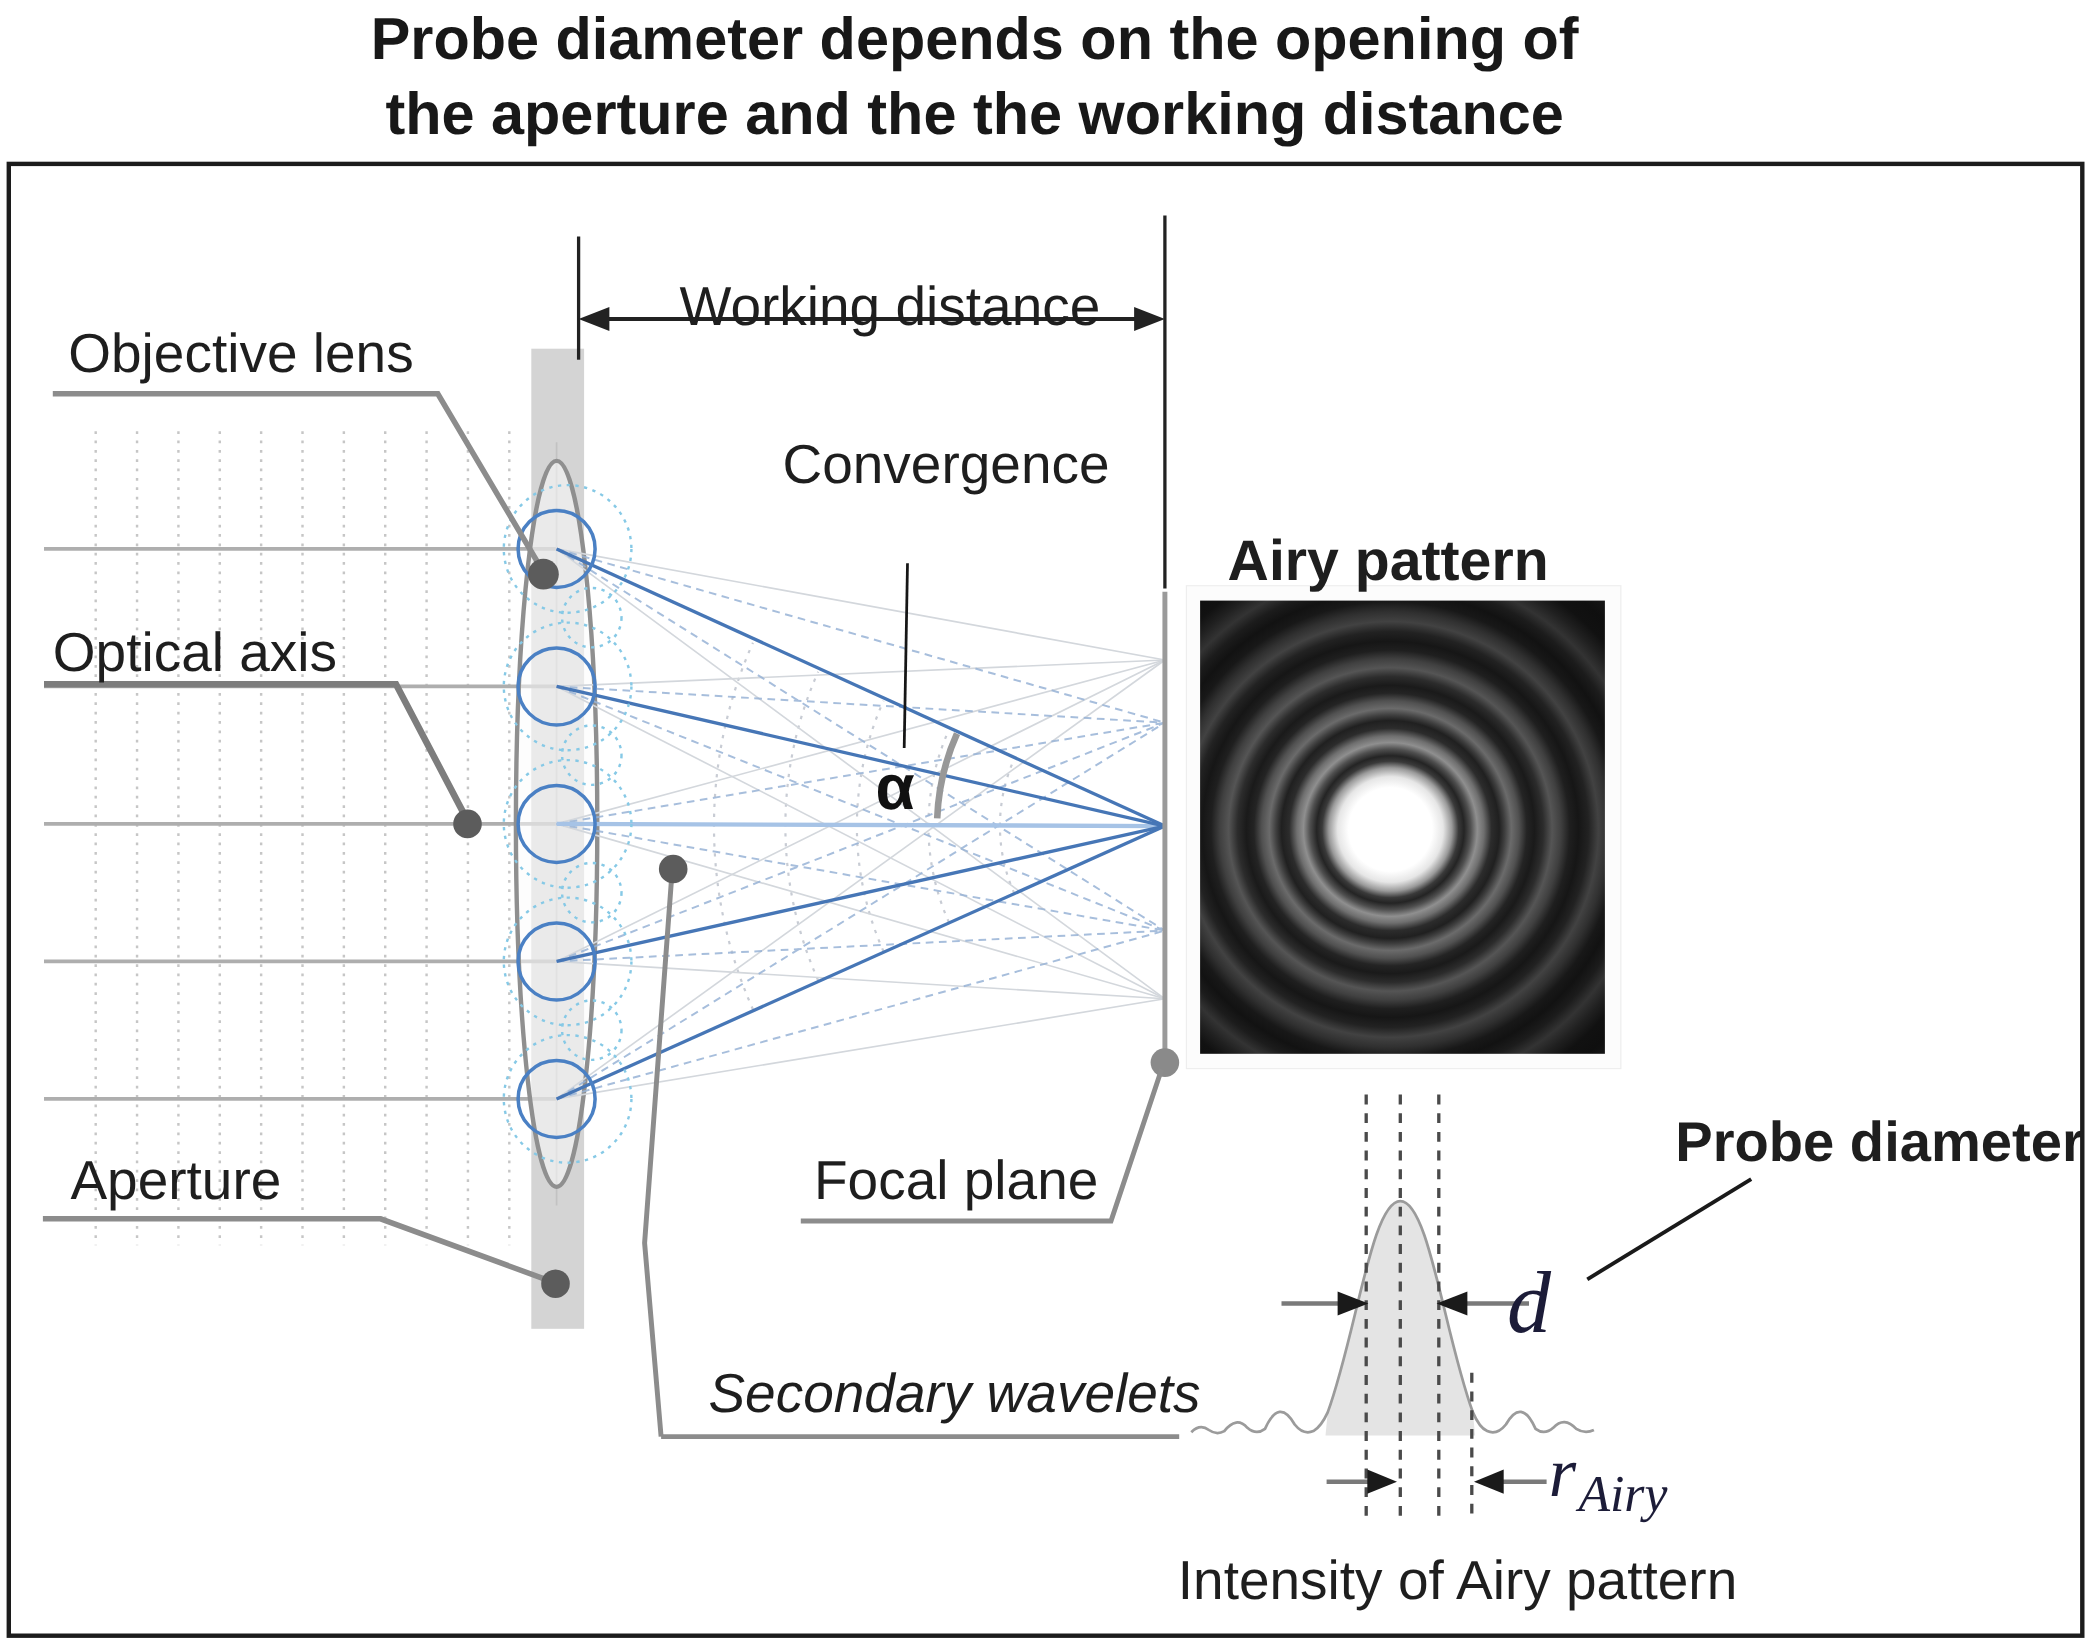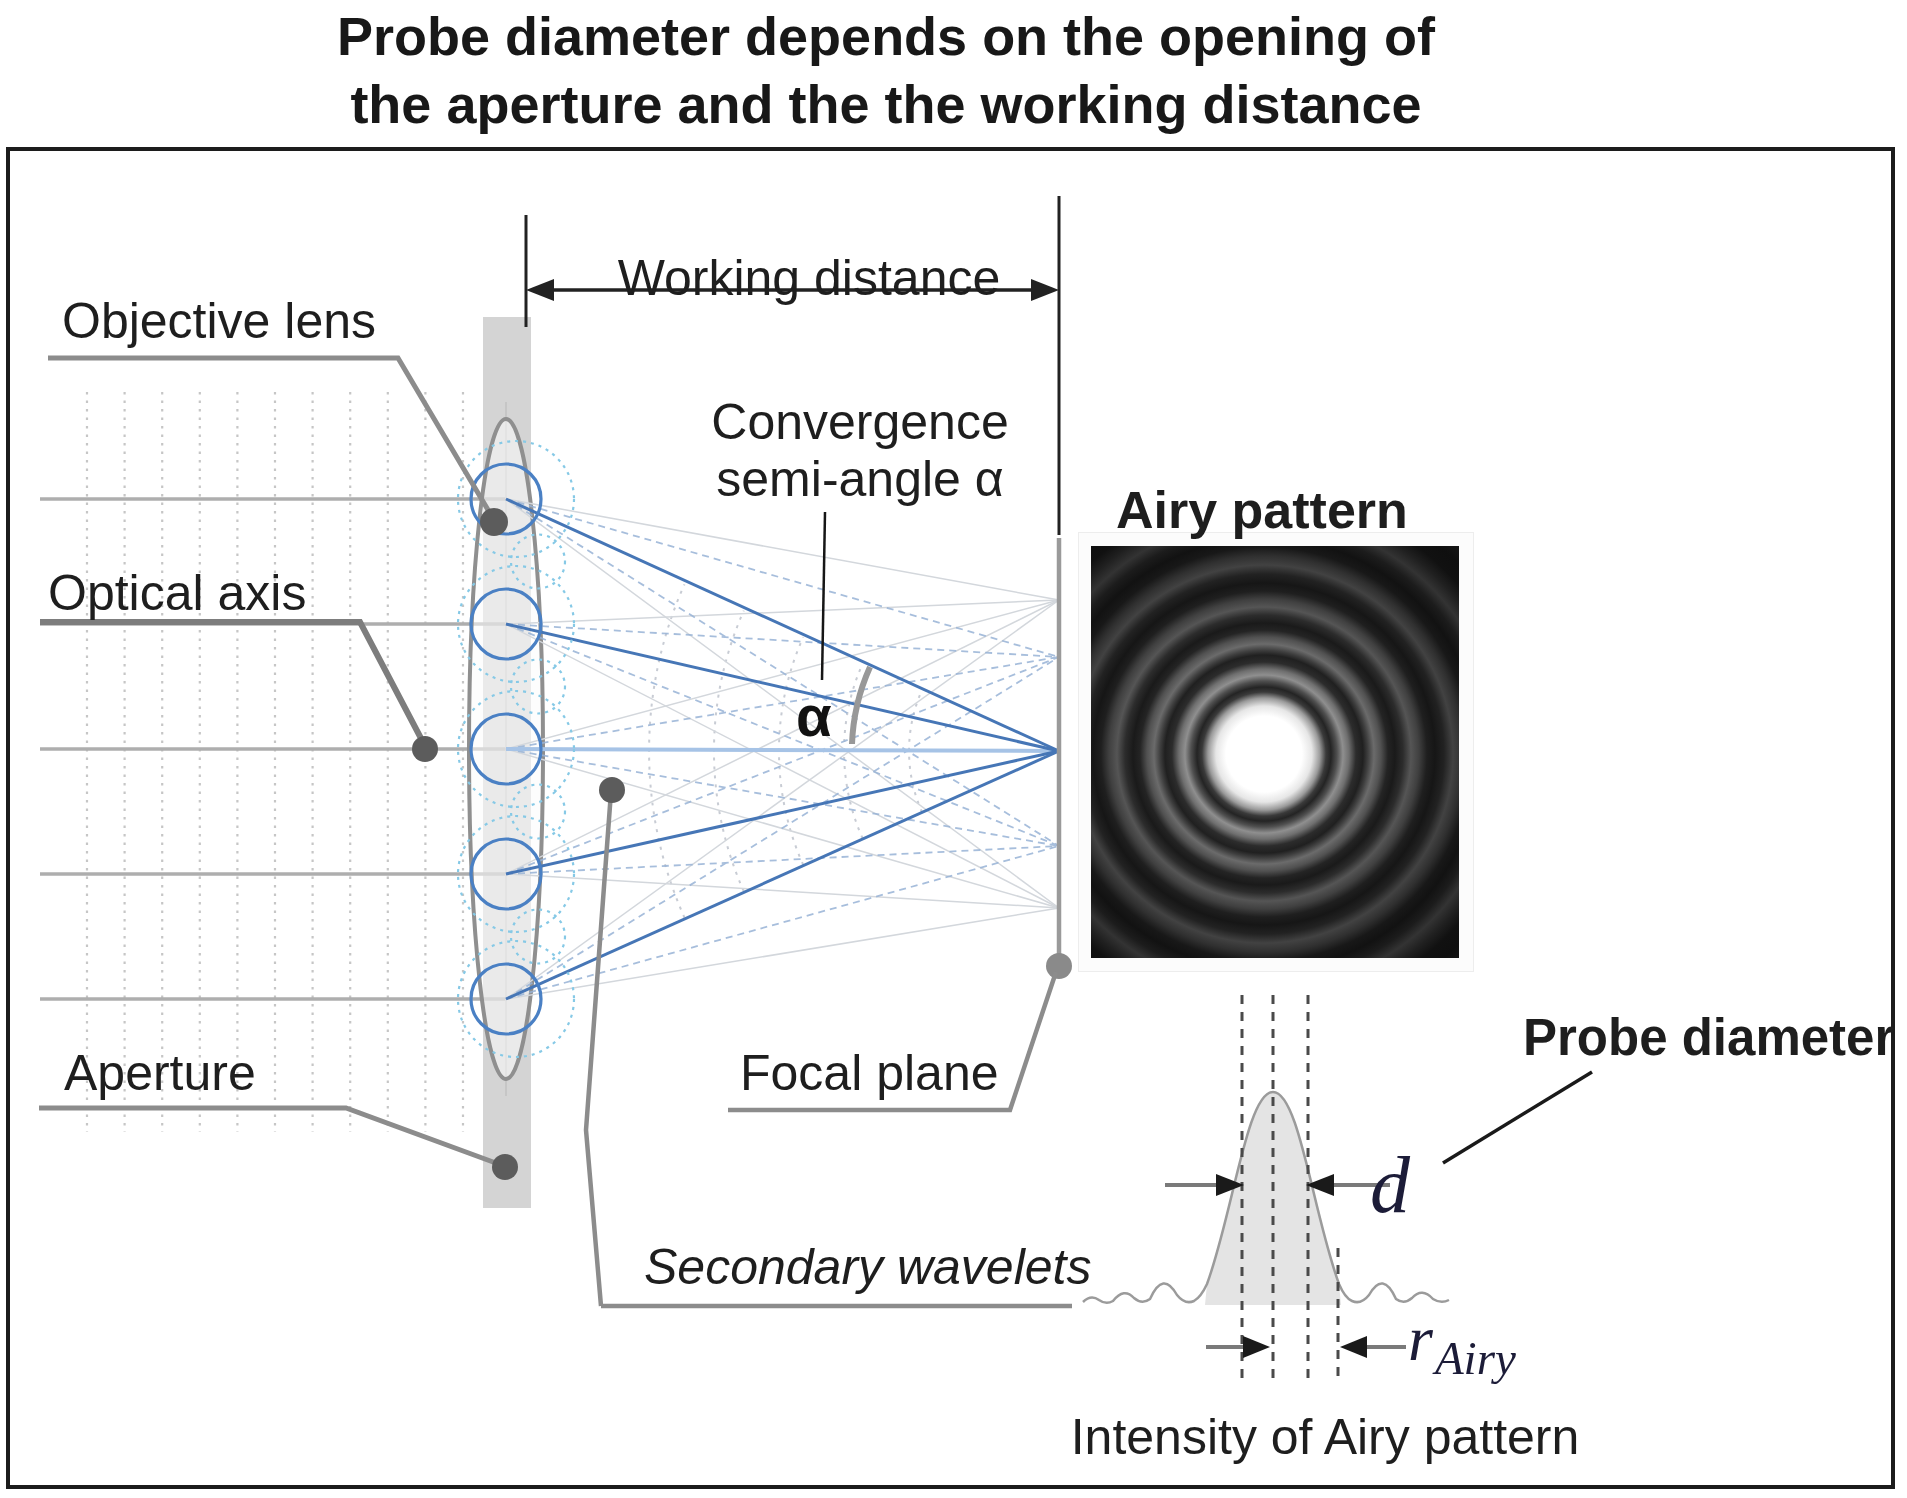--- a/index.html
+++ b/index.html
@@ -208,21 +208,20 @@
     <div class="airy-img"></div>
   </div>
 
   <div class="lbl" style="left:62px;top:292px;">Objective lens</div>
   <div class="lbl" style="left:48px;top:564px;">Optical axis</div>
   <div class="lbl" style="left:64px;top:1044px;">Aperture</div>
   <div class="lbl center" style="left:544px;top:228px;width:530px;margin-top:21px;">Working distance</div>
 
   <div class="lbl center" style="left:640px;top:394px;width:440px;line-height:57px;">
     <div>Convergence</div>
-    <div>semi-angle α</div>
   </div>
 
   <div class="lbl alpha" style="left:796px;top:682px;">α</div>
   <div class="lbl bold" style="left:1116px;top:480px;font-size:52px;">Airy pattern</div>
   <div class="lbl" style="left:740px;top:1044px;text-align:center;">Focal plane</div>
   <div class="lbl" style="left:644px;top:1238px;font-style:italic;">Secondary wavelets</div>
   <div class="lbl bold" style="left:1523px;top:1008px;font-size:51px;">Probe diameter</div>
 
   <div class="lbl serifit d-big" style="left:1370px;top:1140px;">d</div>
   <div class="lbl rairy" style="left:1408px;top:1302px;text-align:right;">

